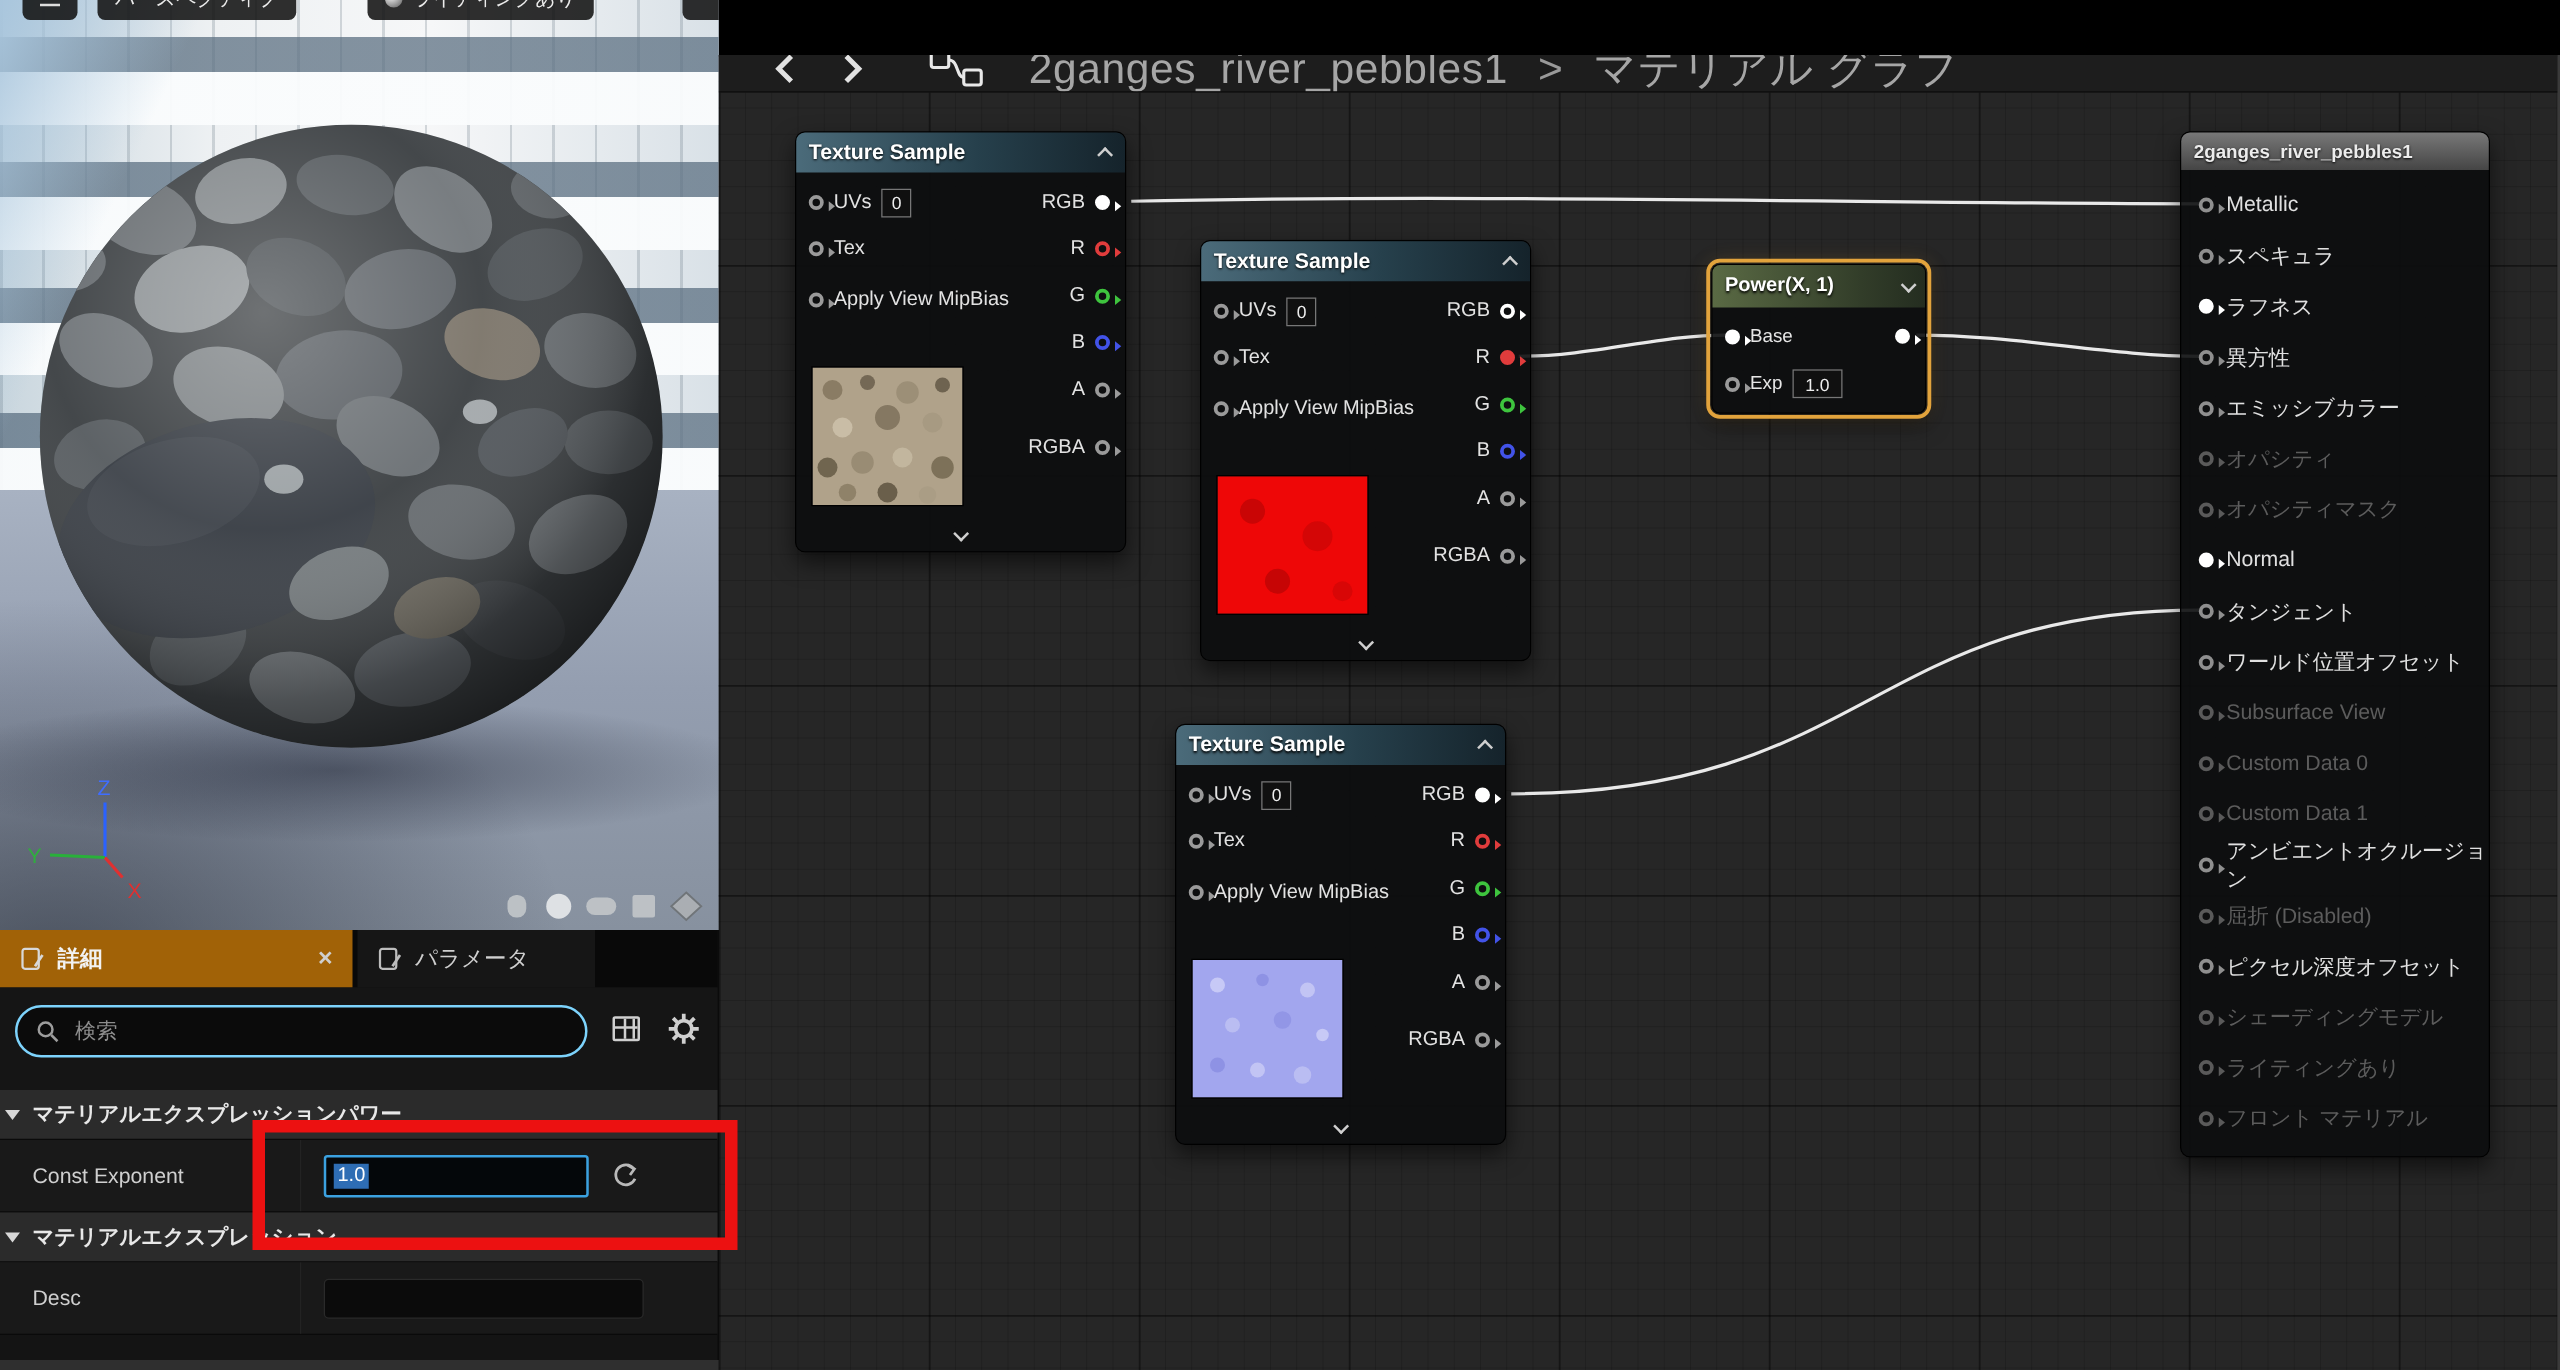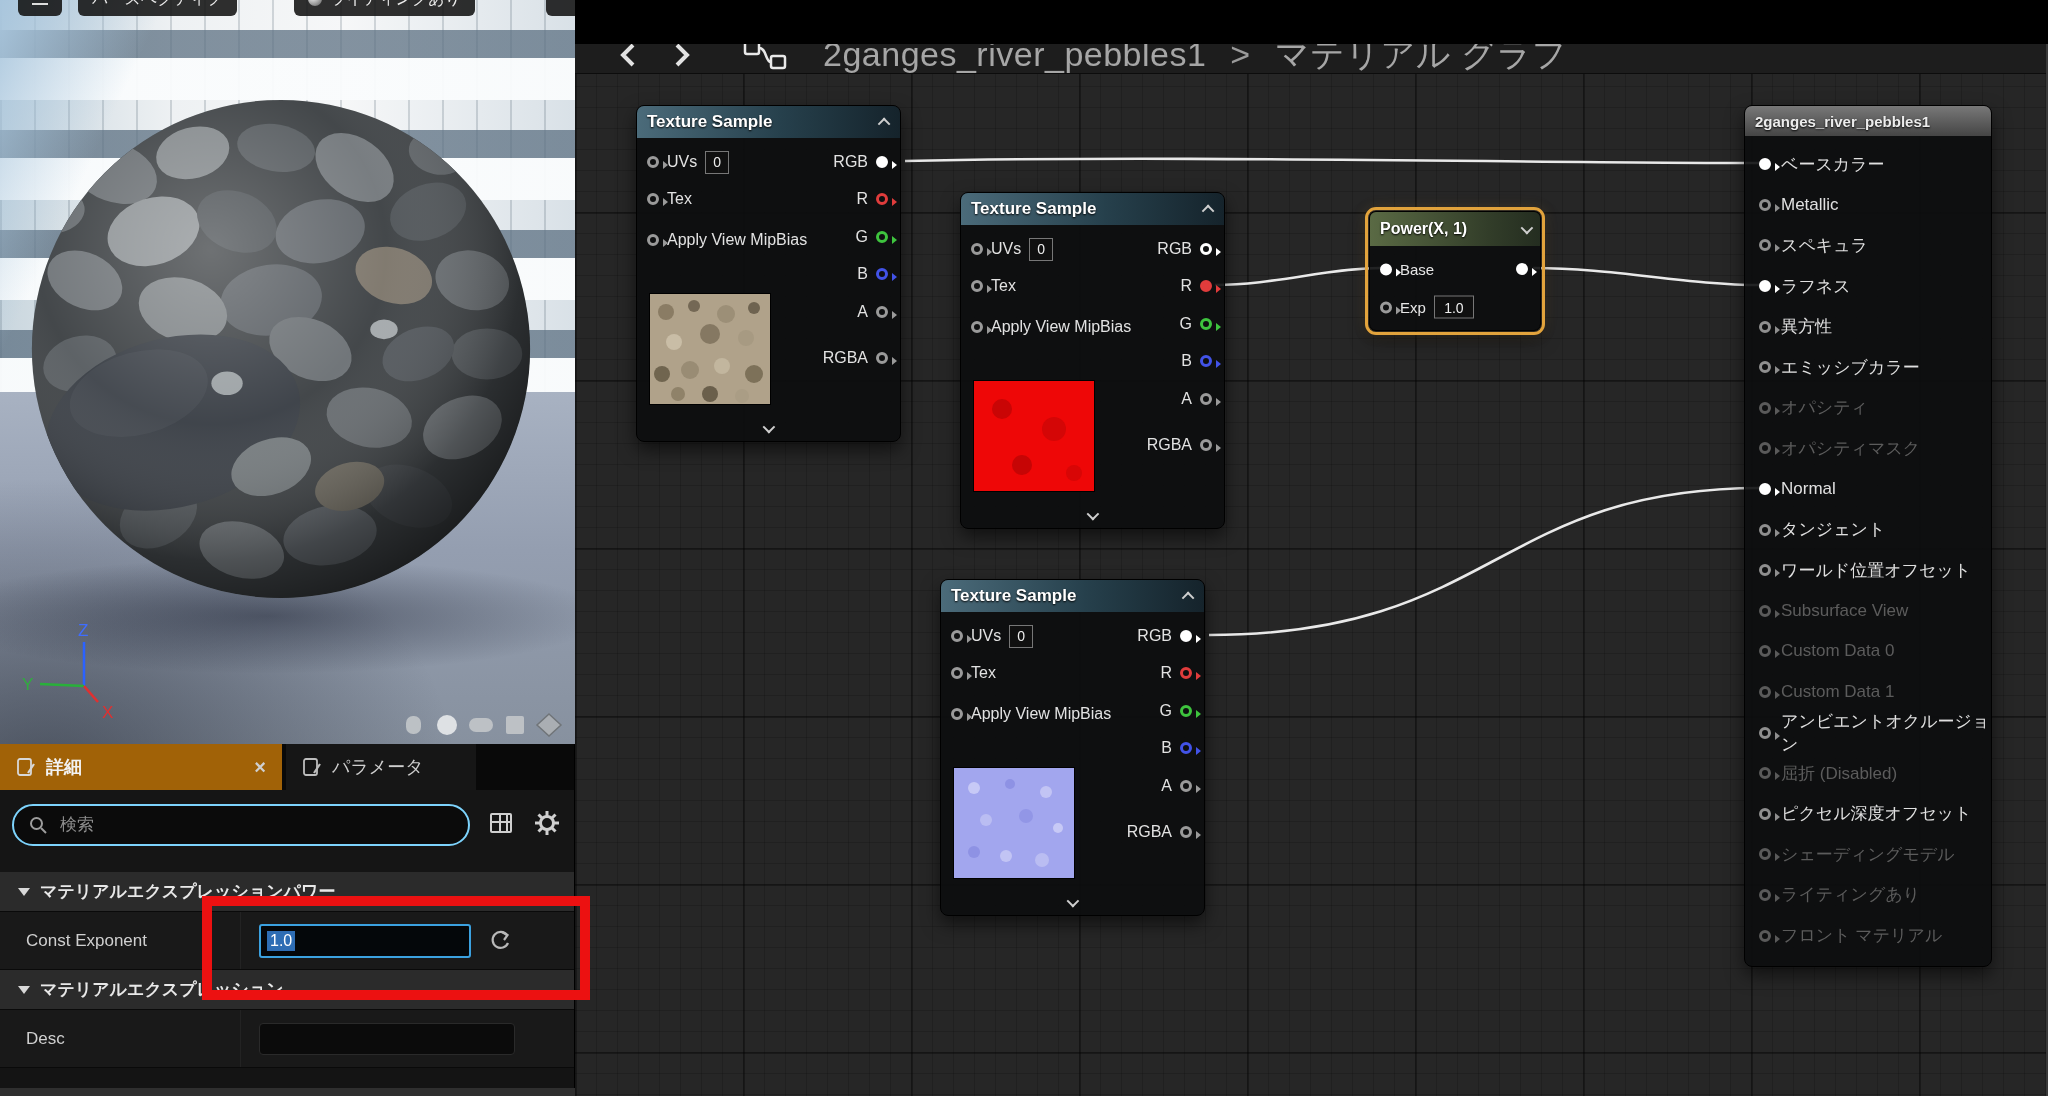--- a/index.html
+++ b/index.html
@@ -44,21 +44,21 @@
   .tab .spacer{flex:1;}
   .tab-close{color:#cfcfcf;font-size:20px;line-height:1;cursor:default;}
   .searchrow{position:absolute;left:0;top:46px;right:0;height:82px;background:#151515;}
   .searchbox{position:absolute;left:12px;top:14px;width:458px;height:42px;border-radius:21px;background:#0b0b0b;
              border:2px solid #7dd3fc;display:flex;align-items:center;padding:0 14px;gap:10px;}
   .searchbox input{flex:1;background:transparent;border:0;outline:0;color:#d8d8d8;font-size:17px;font-family:inherit;}
   .searchbox input::placeholder{color:#8d8d8d;}
   .sr-icons{position:absolute;right:14px;top:20px;display:flex;gap:22px;align-items:center;}
 
   .sect{position:absolute;left:0;right:0;height:40px;background:#2b2b2b;display:flex;align-items:center;gap:10px;
-        padding:0 18px;font-size:17px;font-weight:bold;color:#e8e8e8;border-bottom:1px solid #0a0a0a;}
+        padding:0 4px;font-size:17px;font-weight:bold;color:#e8e8e8;border-bottom:1px solid #0a0a0a;}
   .tri{width:0;height:0;border-left:6px solid transparent;border-right:6px solid transparent;border-top:8px solid #d8d8d8;}
   .prow{position:absolute;left:0;right:0;background:#191919;border-bottom:1px solid #0a0a0a;display:flex;align-items:center;}
   .prow .plabel{width:240px;padding-left:26px;font-size:17px;color:#cfcfcf;}
   .prow .pval{flex:1;display:flex;align-items:center;gap:18px;border-left:1px solid #232323;height:100%;padding-left:18px;}
   .text-input{width:212px;height:34px;border:2px solid var(--accent-blue);background:#04070a;border-radius:3px;
               display:flex;align-items:center;padding:0 6px;font-size:16px;color:#fff;}
   .text-input .sel{background:var(--selection-blue);padding:1px 3px;}
   .desc-input{width:256px;height:32px;background:#0b0b0b;border:1px solid #2a2a2a;border-radius:4px;color:#ddd;
               font-size:15px;padding:0 8px;font-family:inherit;outline:0;}
   .bottom-strip{position:absolute;left:0;bottom:0;width:575px;height:8px;background:#2f2f2f;}
@@ -525,24 +525,20 @@
           <span class="valbox" style="min-width:40px;">1.0</span>
         </div>
     </div>
 
     <div class="node out-node">
       <div class="nhead out-head">
         <span>2ganges_river_pebbles1</span>
       </div>
       <div class="out-body">
 
-          <div class="out-row connected">
-            <span class="pin"></span>
-            <span class="out-label">ベースカラー</span>
-          </div>
 
           <div class="out-row normal">
             <span class="pin"></span>
             <span class="out-label">Metallic</span>
           </div>
 
           <div class="out-row normal">
             <span class="pin"></span>
             <span class="out-label">スペキュラ</span>
           </div>

